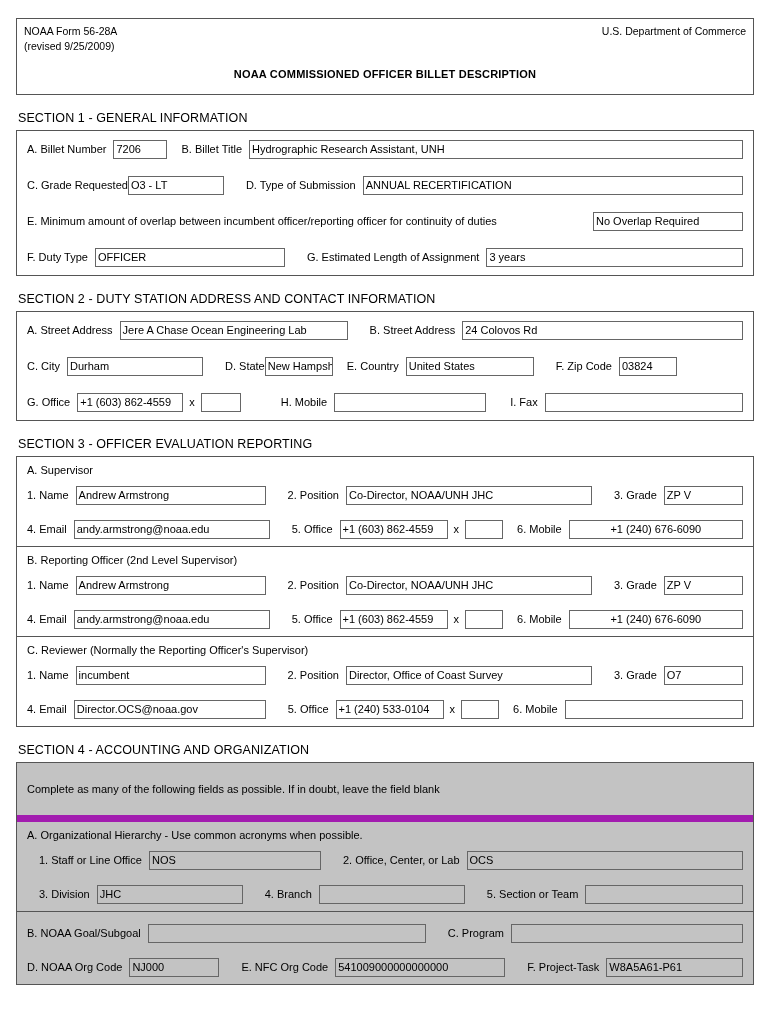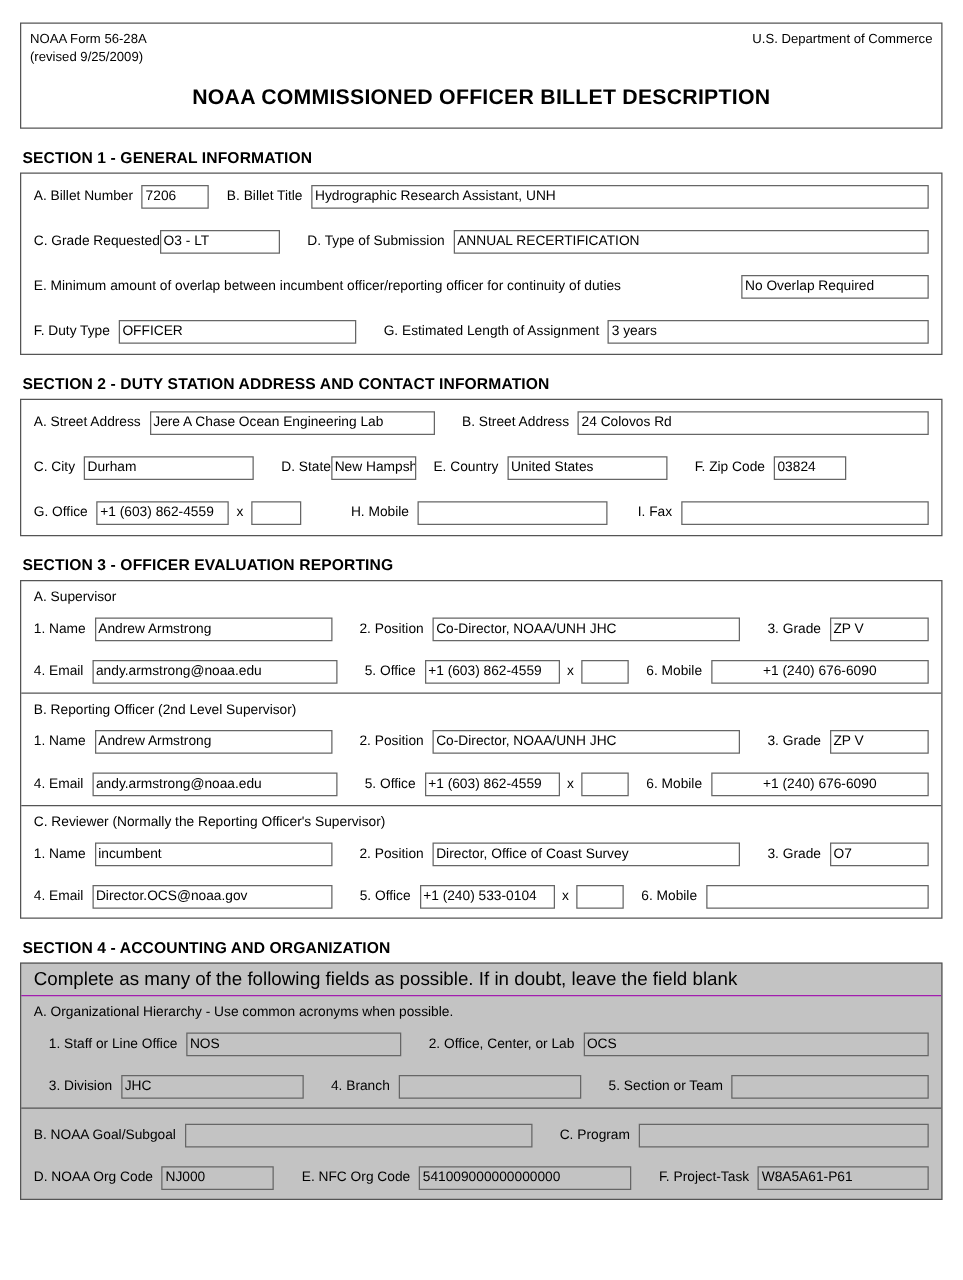--- a/index.html
+++ b/index.html
@@ -20,30 +20,30 @@
   .header-box {
     border: 1px solid #555;
     padding: 5px 7px 14px 7px;
     margin-bottom: 16px;
   }
   .header-top { display: flex; justify-content: space-between; align-items: flex-start; }
   .header-left, .header-right { line-height: 1.45; font-size: 10.5px; }
   .header-right { text-align: center; }
   .form-title {
     text-align: center;
-    font-size: 17px;
+    font-size: 11px;
     font-weight: bold;
     margin-top: 14px;
     letter-spacing: 0.2px;
   }
 
   
   .section-heading {
     font-size: 12.5px;
-    font-weight: bold;
+    font-weight: normal;
     margin: 0 0 5px 2px;
     letter-spacing: 0.1px;
   }
   .section-box {
     border: 1px solid #555;
     margin-bottom: 16px;
   }
   .section-box.shaded { background: #c3c3c3; }
 
   .row {
@@ -79,23 +79,23 @@
   .flex1 { flex: 1 1 auto; min-width: 0; }
 
   
   .subblock { border-bottom: 1px solid #555; }
   .subblock:last-child { border-bottom: none; }
   .sub-title {
     font-size: 11px;
     padding: 7px 10px 2px 10px;
   }
   .sub-note {
-    font-size: 15px;
-    padding: 4px 10px;
-    border-bottom: 1px solid #a21caf;
+    font-size: 11px;
+    padding: 20px 10px;
+    border-bottom: 7px solid #a21caf;
   }
 </style>
 </head>
 <body>
 
 <div class="page">
 
   <div class="header-box">
     <div class="header-top">
       <div class="header-left">

